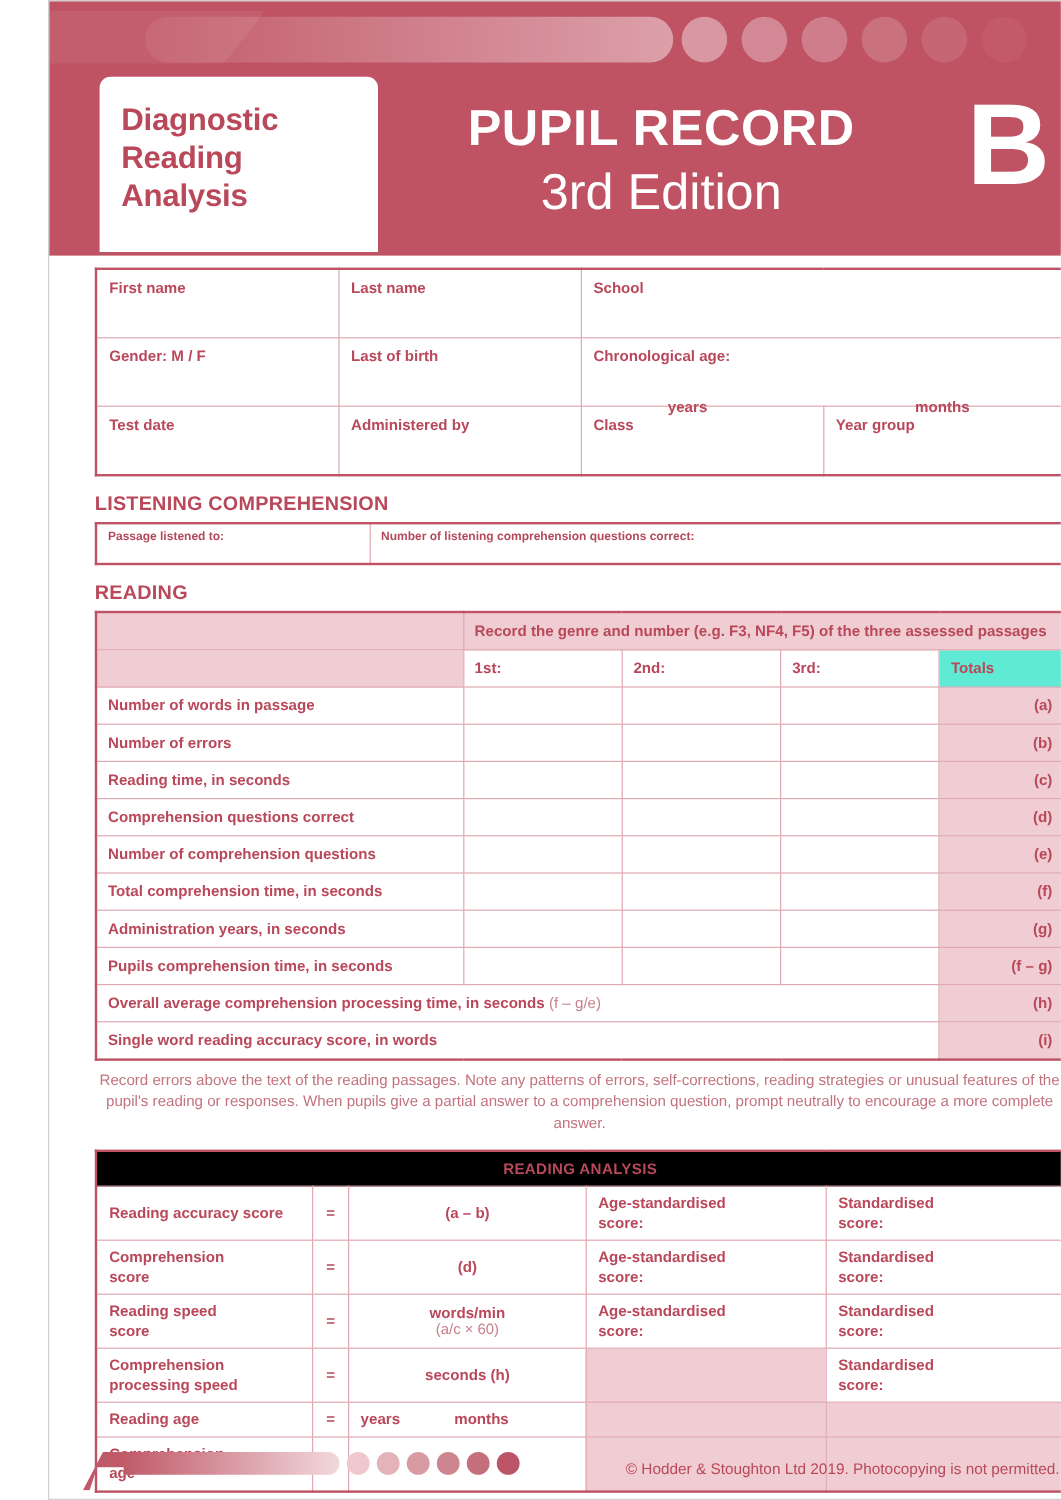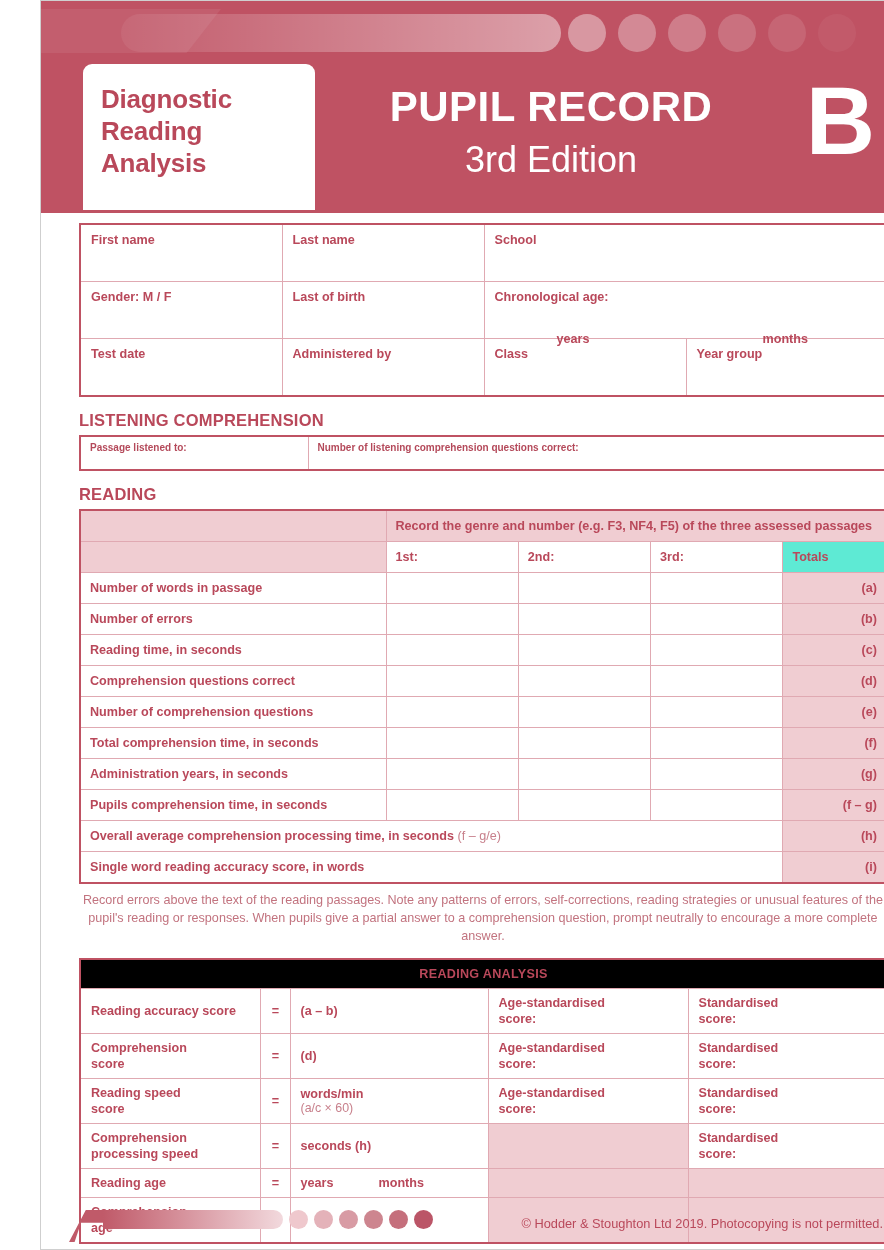--- a/index.html
+++ b/index.html
@@ -93,21 +93,21 @@
     font-weight: bold;
     letter-spacing: 0.5px;
     line-height: 48px;
   }
   .title-sub {
     position: absolute;
     left: 290px; top: 140px;
     width: 440px;
     text-align: center;
     color: #ffffff;
-    font-size: 36px;
+    font-size: 42px;
     line-height: 38px;
   }
   .badge-letter {
     position: absolute;
     right: 48px; top: 72px;
     color: #ffffff;
     font-size: 96px;
     font-weight: bold;
     line-height: 96px;
   }
@@ -226,21 +226,21 @@
   }
   .an-title {
     background: #000000;
     text-align: center;
     font-weight: bold;
     font-size: 13px;
     letter-spacing: 0.3px;
     height: 16px;
   }
   .eq { text-align: center; font-weight: bold; }
-  .valcell { text-align: left; }
+  .valcell { text-align: center; }
   .valcell .sub {
     display: block;
     font-weight: normal;
     color: #c8808c;
     font-size: 12.4px;
   }
   .shaded { background: #f0cdd2; }
   .ym .y { display: inline-block; width: 78px; }
   .ym .m { display: inline-block; }
   .two-line { line-height: 16px; }

